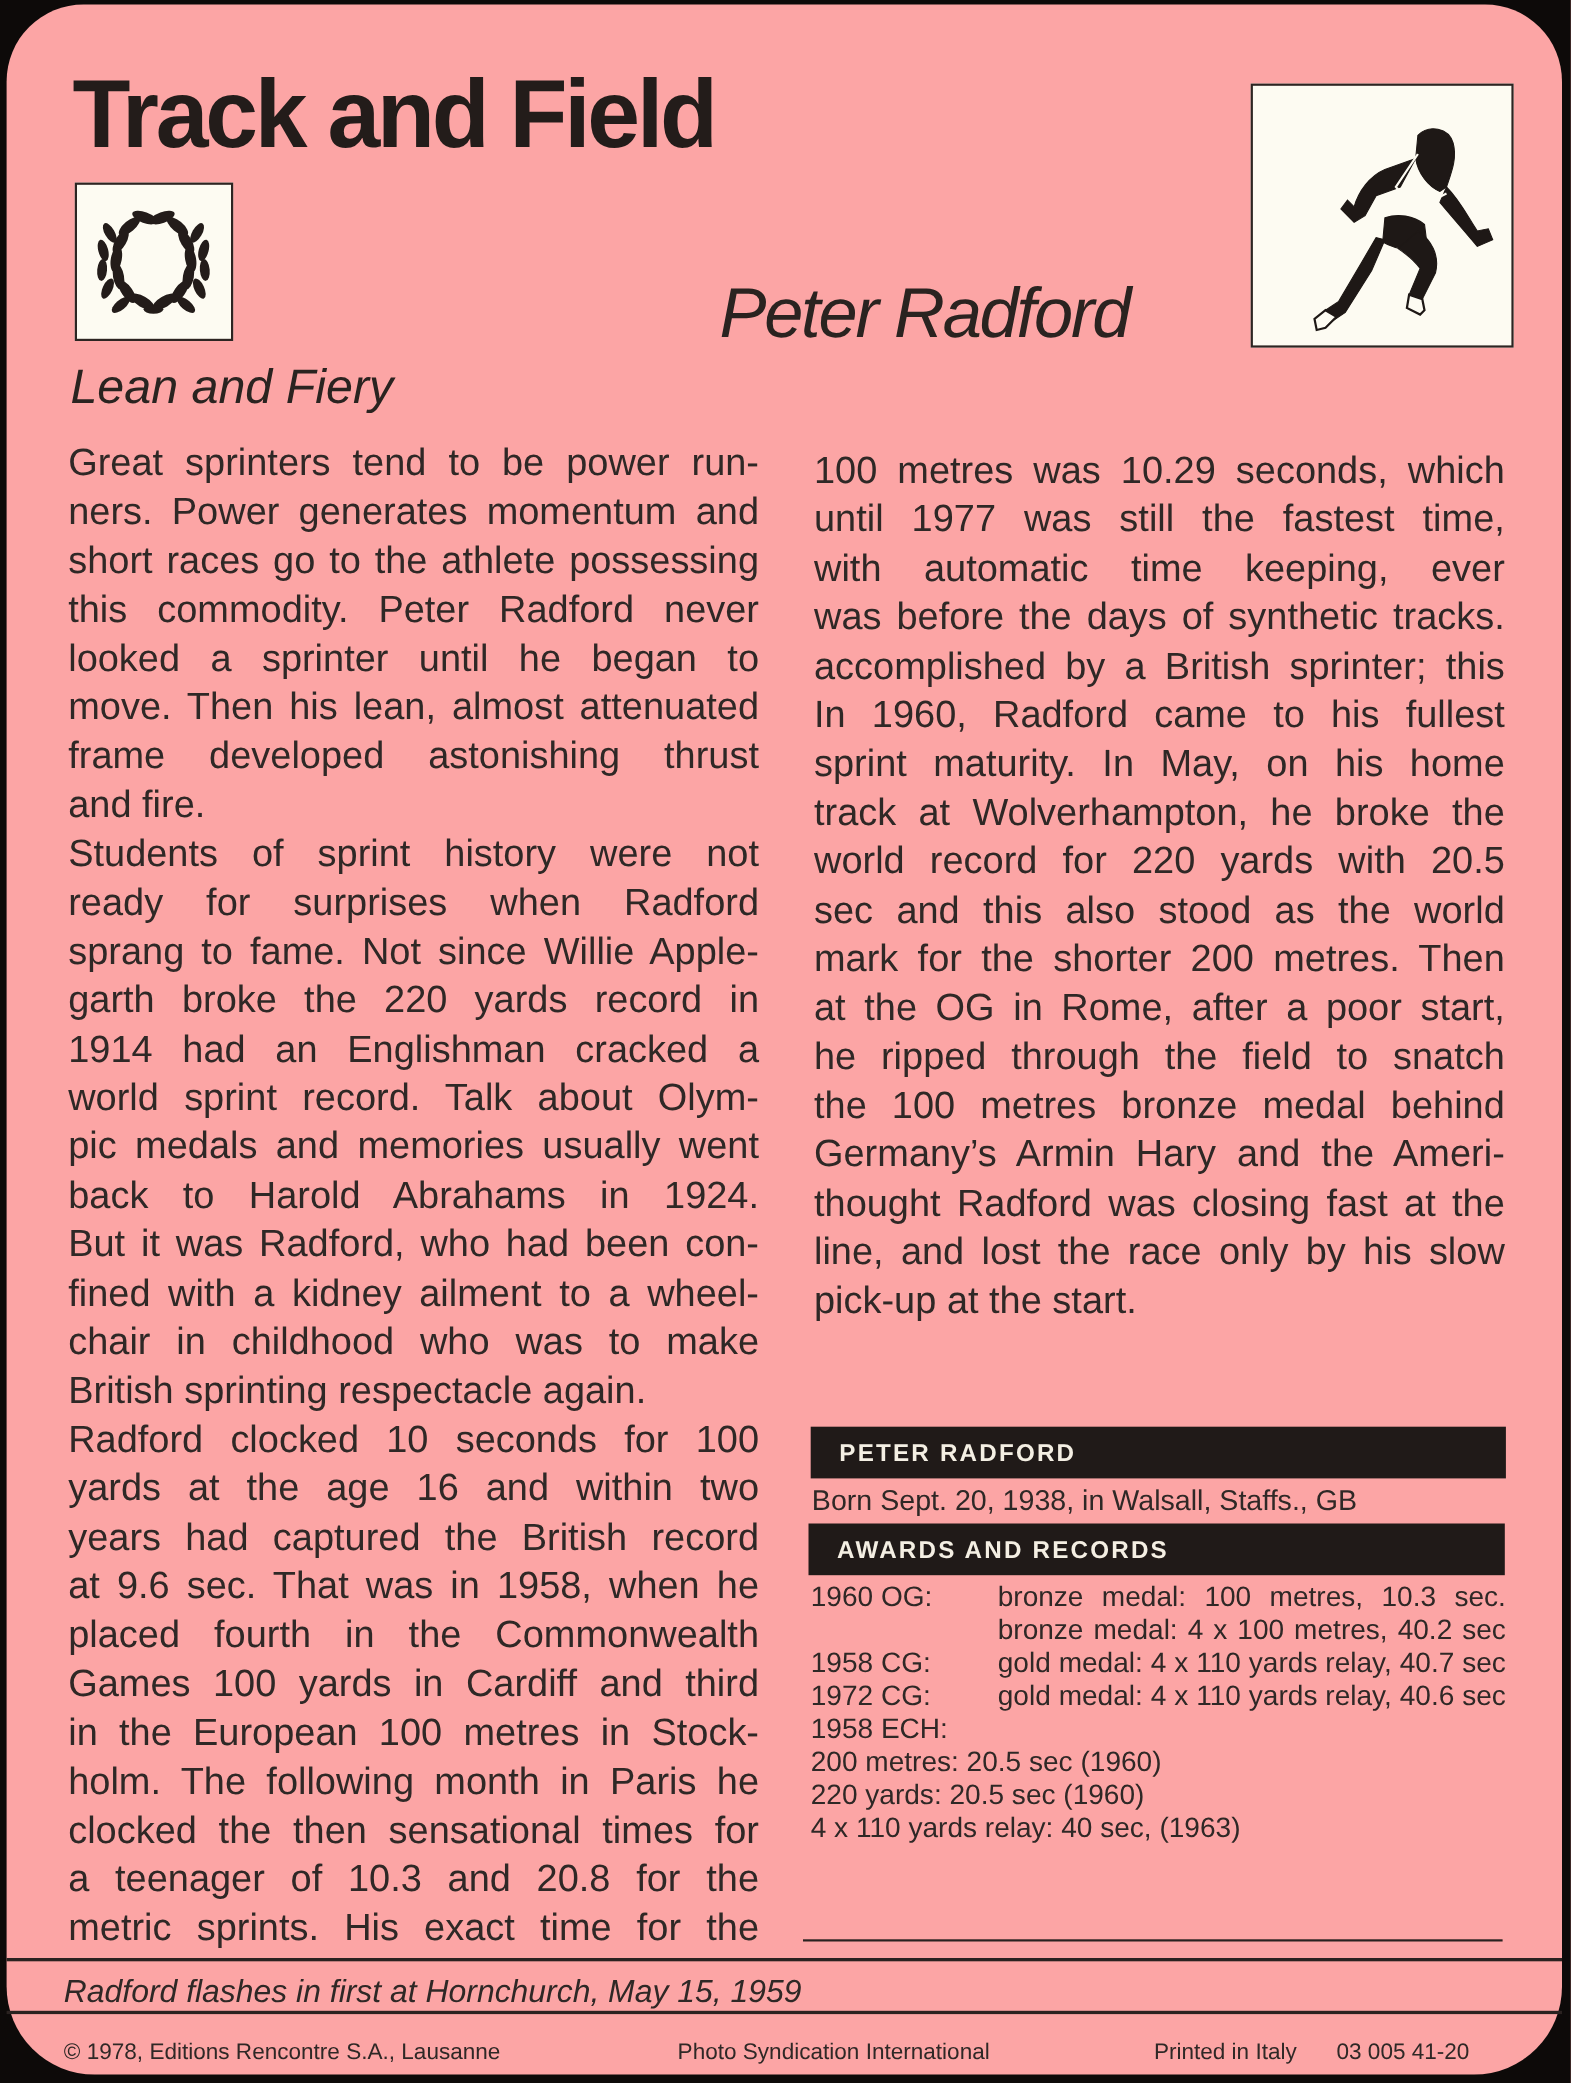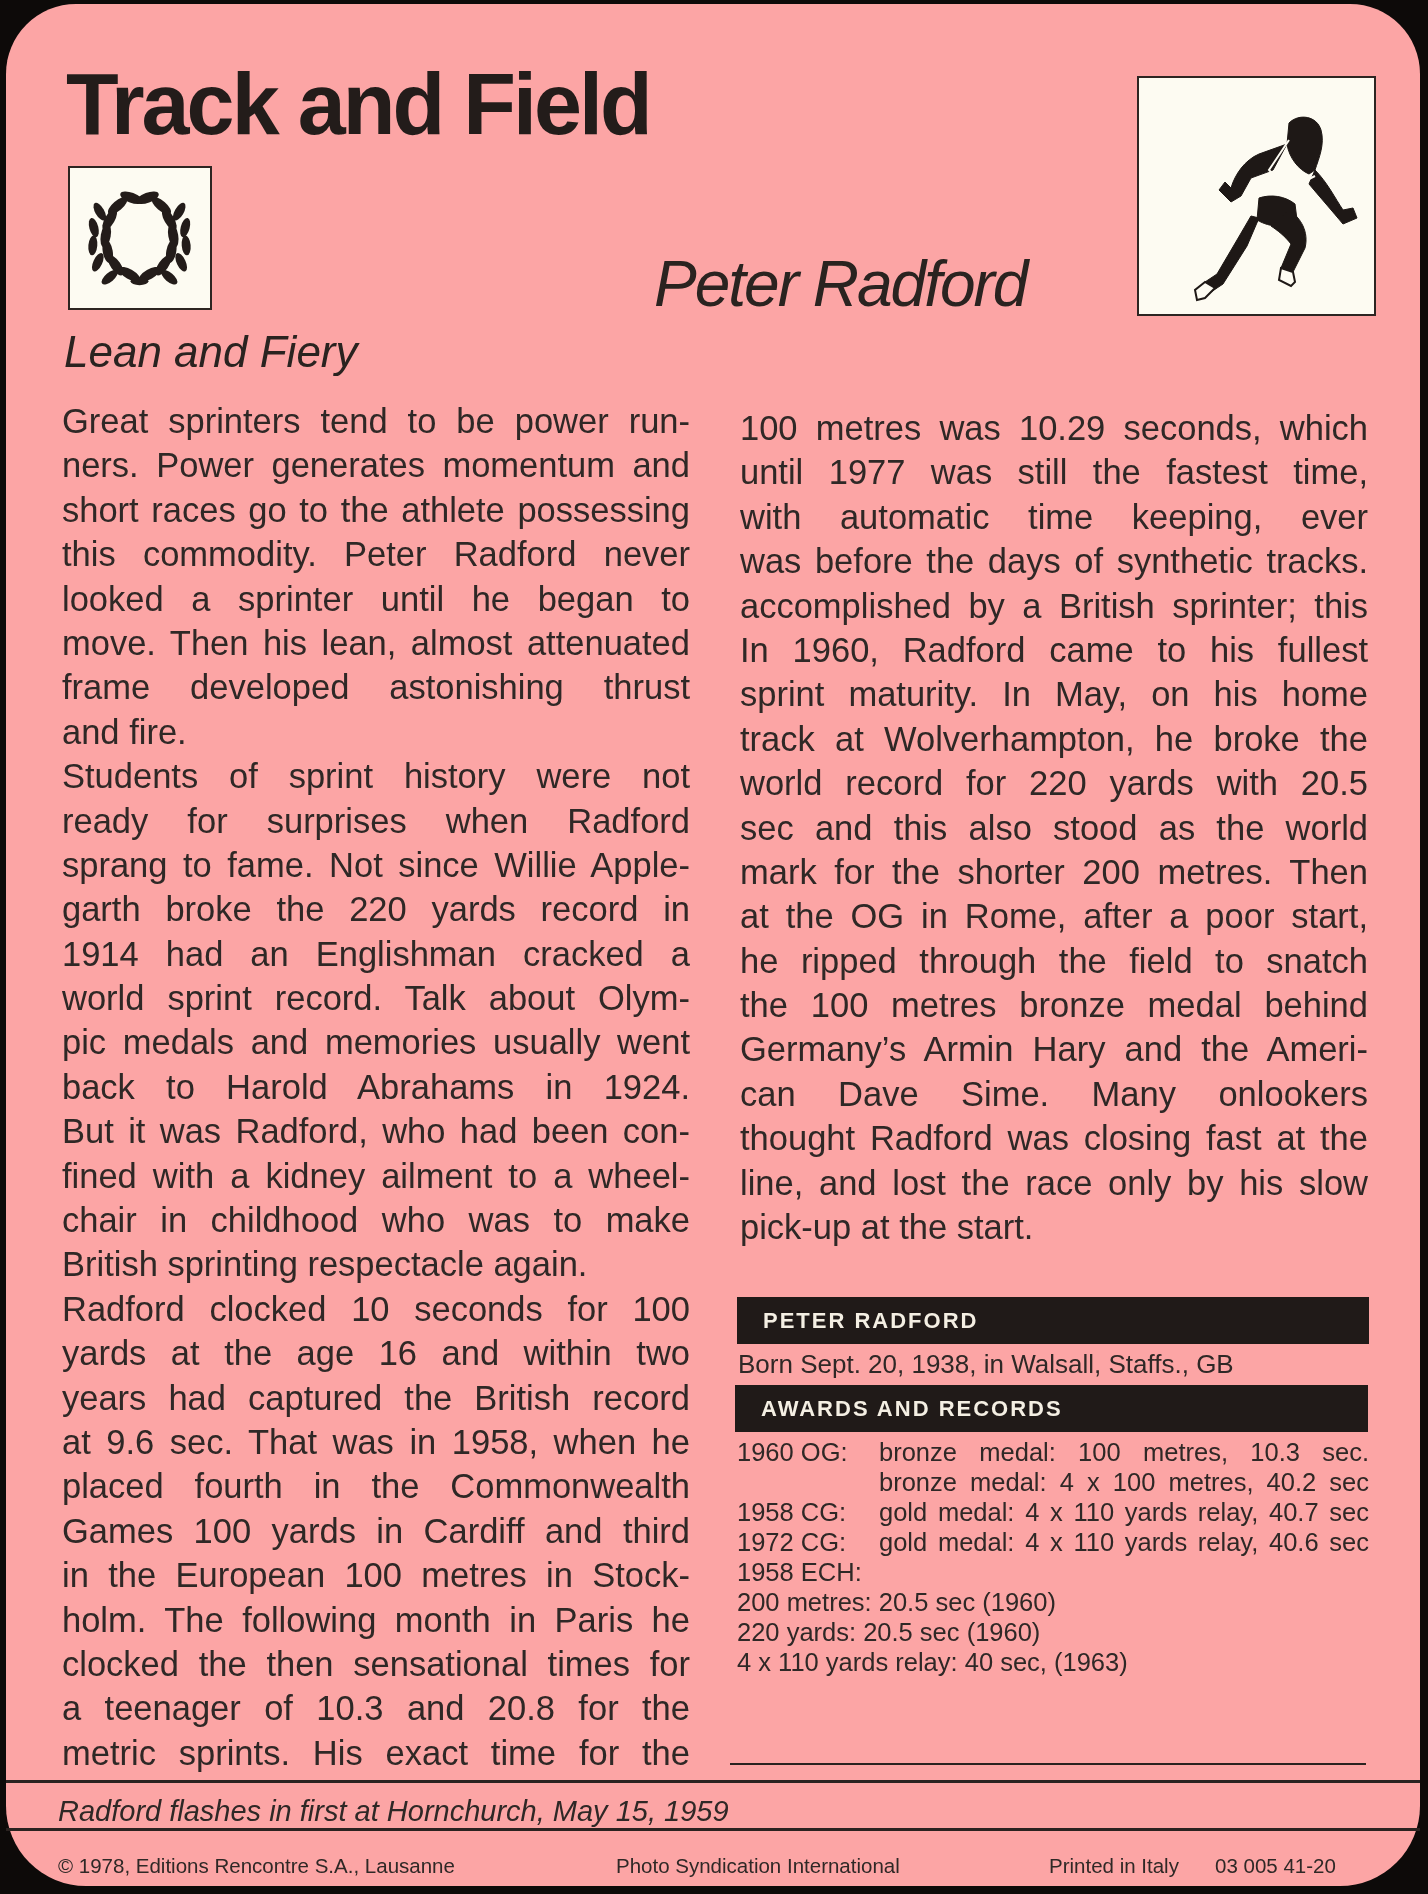--- a/index.html
+++ b/index.html
@@ -35,21 +35,21 @@
   .col-right { left:734px; top:402px; width:628px; }
   .bar {
     position:absolute; left:731px; width:632px; height:47px; background:#201a18;
     color:#f4efe3; font-weight:bold; font-size:22px; letter-spacing:2px;
     box-sizing:border-box; padding-left:26px; line-height:47px;
   }
   .bar1 { top:1293px; }
   .bar2 { top:1381px; left:729px; width:633px; }
   .born { left:732px; top:1344px; font-size:26px; color:#2f2826; line-height:1.3; }
   .awards { position:absolute; left:731px; top:1433px; width:632px; font-size:25.5px; line-height:30px; color:#2f2826; }
-  .aw-row { display:flex; }
+  .aw-row { display:flex;gap:28px; }
   .aw-label { width:142px; flex:none; white-space:nowrap; }
   .aw-text { flex:1; }
   .aw-text .ln { display:block; text-align:justify; text-align-last:justify; white-space:nowrap; }
   .aw-text .ln.last { text-align-last:left; }
   .wr { display:block; white-space:nowrap; }
   .rule { position:absolute; background:#2a2220; }
   .caption { left:52px; top:1792px; font-size:29px; font-style:italic; color:#2f2826; line-height:1.1; }
   .foot { top:1851px; font-size:20.5px; color:#2f2826; line-height:1.1; white-space:nowrap; }
 </style>
 </head>
@@ -164,21 +164,20 @@
     <span class="ln">In 1960, Radford came to his fullest</span>
     <span class="ln">sprint maturity. In May, on his home</span>
     <span class="ln">track at Wolverhampton, he broke the</span>
     <span class="ln">world record for 220 yards with 20.5</span>
     <span class="ln">sec and this also stood as the world</span>
     <span class="ln">mark for the shorter 200 metres. Then</span>
     <span class="ln">at the OG in Rome, after a poor start,</span>
     <span class="ln">he ripped through the field to snatch</span>
     <span class="ln">the 100 metres bronze medal behind</span>
     <span class="ln">Germany’s Armin Hary and the Ameri-</span>
-    <span class="ln">can Dave Sime. Many onlookers</span>
     <span class="ln">thought Radford was closing fast at the</span>
     <span class="ln">line, and lost the race only by his slow</span>
     <span class="ln last">pick-up at the start.</span>
   </div>
 
   <div class="bar bar1">PETER RADFORD</div>
   <div class="abs born">Born Sept. 20, 1938, in Walsall, Staffs., GB</div>
   <div class="bar bar2">AWARDS AND RECORDS</div>
 
   <div class="awards">

